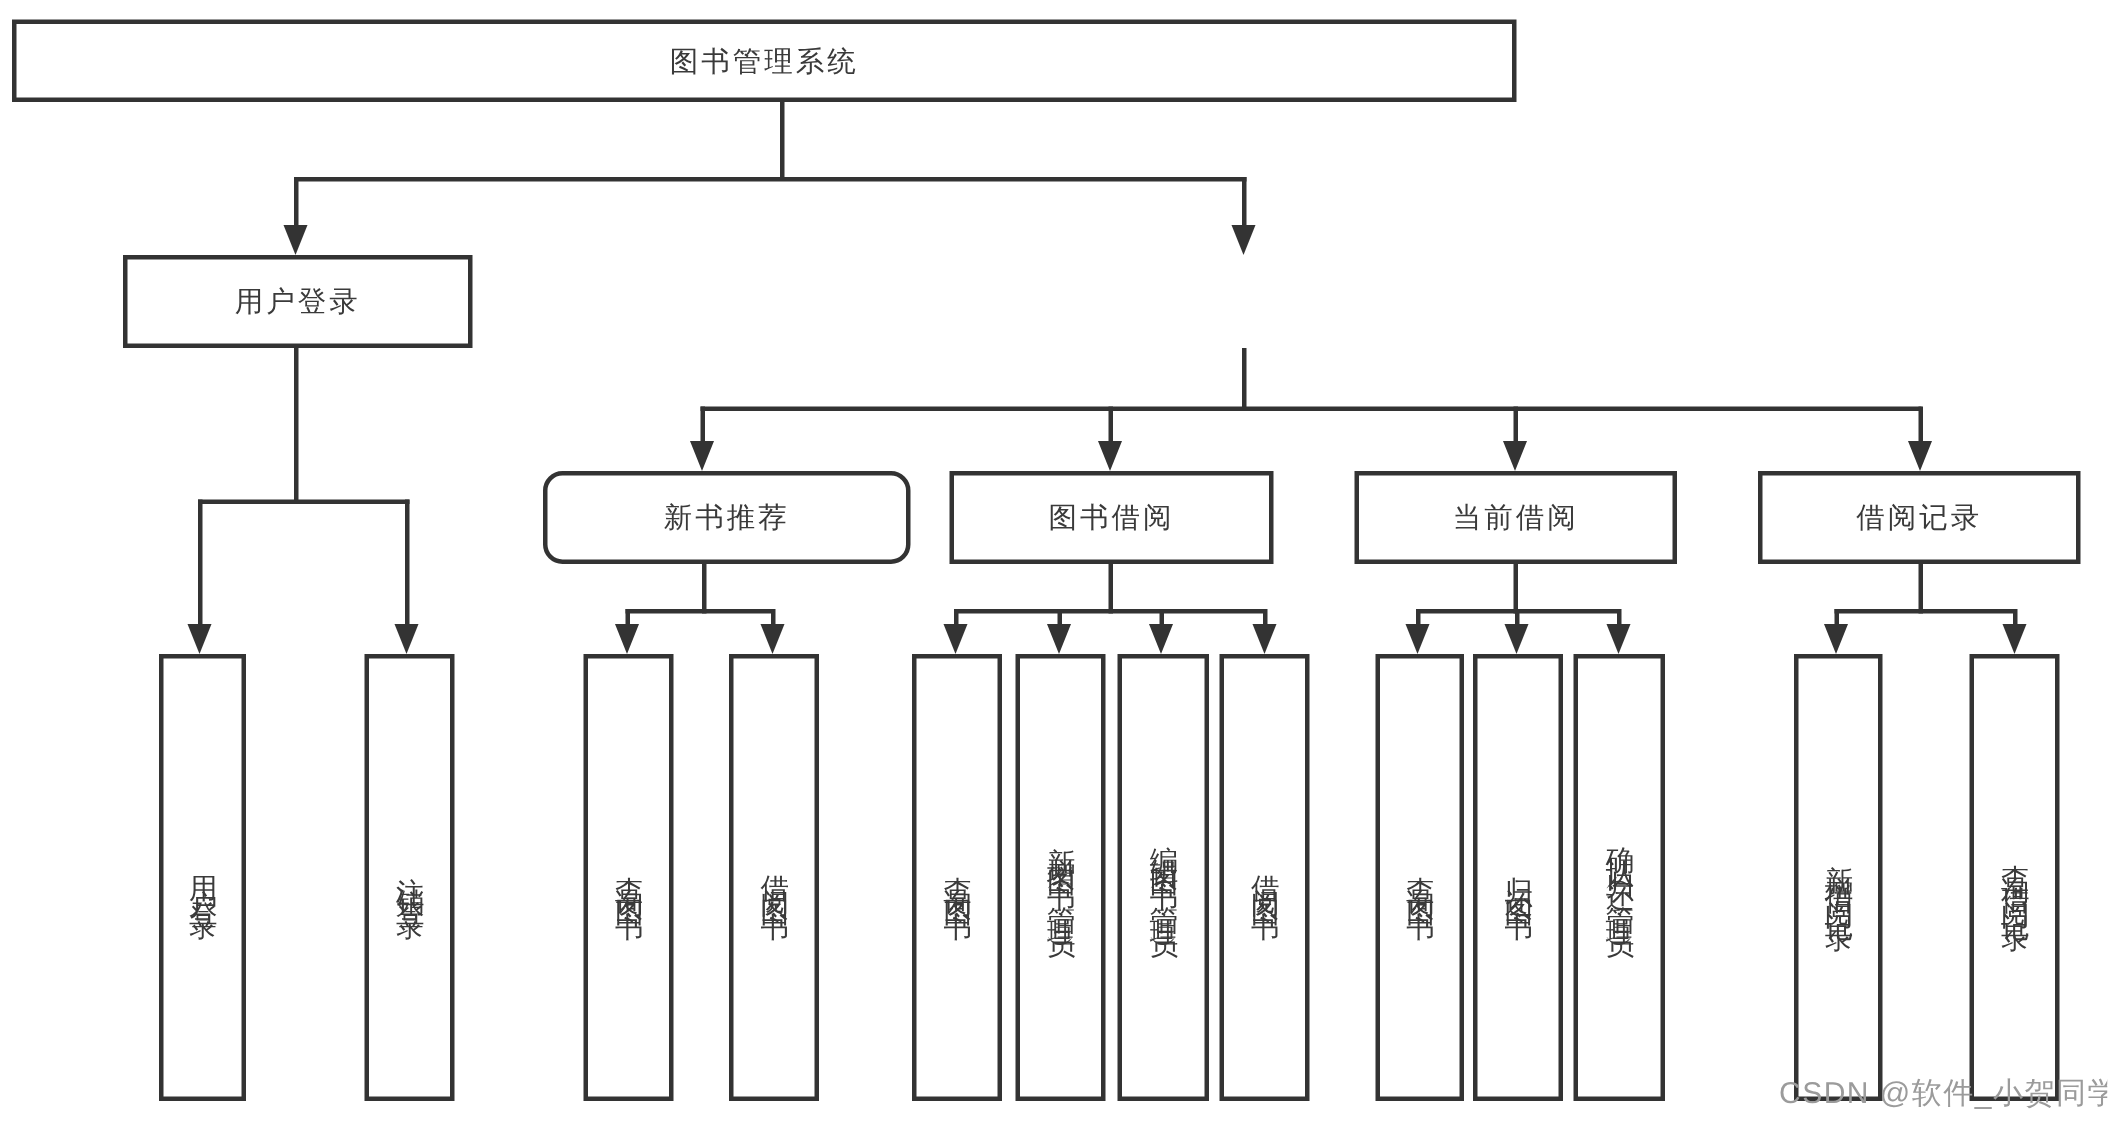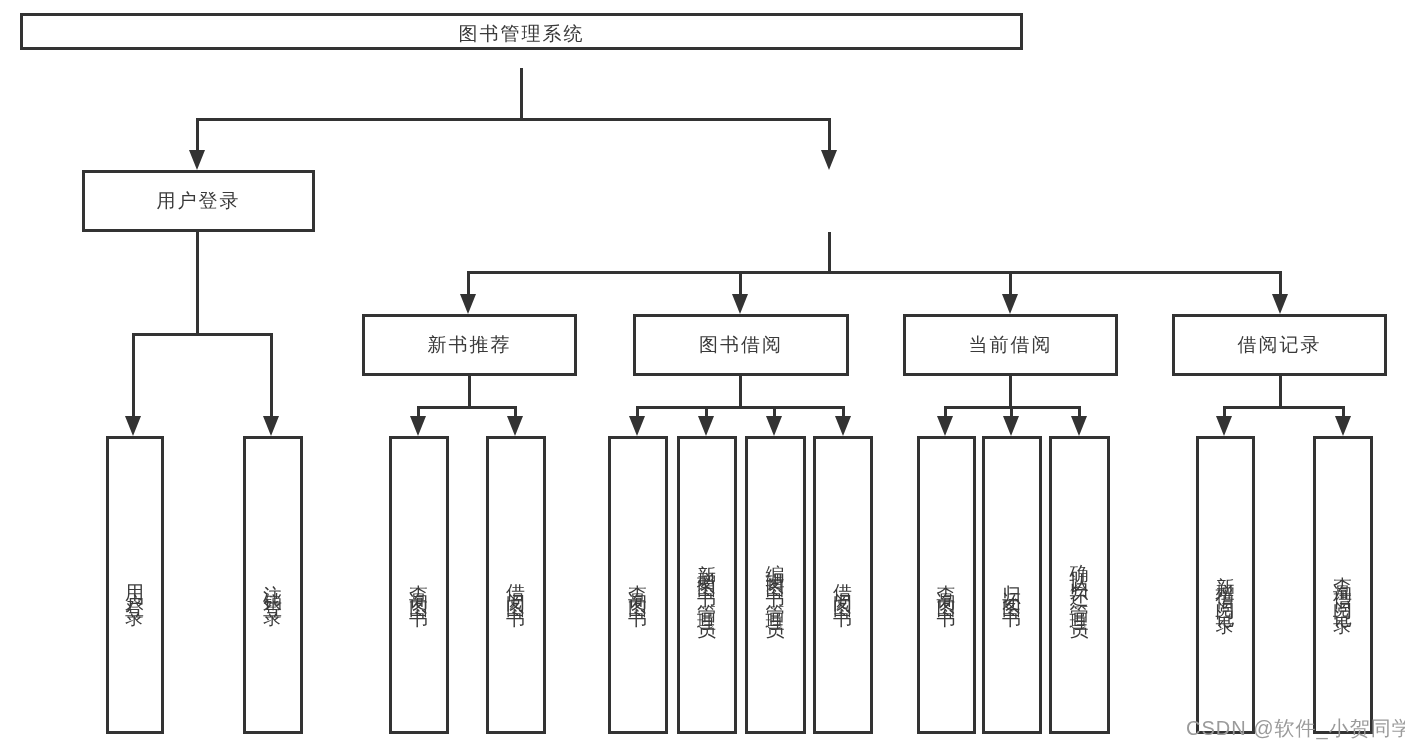--- a/index.html
+++ b/index.html
@@ -30,21 +30,21 @@
   .watermark{
     position:absolute;left:1186px;top:715px;z-index:5;
     color:#9b9b9b;font-size:20px;letter-spacing:1px;white-space:nowrap;
   }
 </style>
 </head>
 <body>
 
 <div id="stage">
 
-  <div class="node" style="left:20px;top:13px;width:1003px;height:37px;align-items:flex-end;">
+  <div class="node" style="left:8px;top:13px;width:1003px;height:55px;">
     <span>图书管理系统</span>
   </div>
 
   <div class="vl" style="left:520px;top:68px;height:50px;"></div>
   <div class="hl" style="left:196px;top:118px;width:635px;"></div>
   <div class="vl" style="left:196px;top:118px;height:34px;"></div>
   <div class="arrow" style="left:189px;top:150px;"></div>
   <div class="vl" style="left:828px;top:118px;height:34px;"></div>
   <div class="arrow" style="left:821px;top:150px;"></div>
 
@@ -63,21 +63,21 @@
   <div class="hl" style="left:467px;top:271px;width:814px;"></div>
   <div class="vl" style="left:467px;top:271px;height:24px;"></div>
   <div class="arrow" style="left:460px;top:294px;"></div>
   <div class="vl" style="left:739px;top:271px;height:24px;"></div>
   <div class="arrow" style="left:732px;top:294px;"></div>
   <div class="vl" style="left:1009px;top:271px;height:24px;"></div>
   <div class="arrow" style="left:1002px;top:294px;"></div>
   <div class="vl" style="left:1279px;top:271px;height:24px;"></div>
   <div class="arrow" style="left:1272px;top:294px;"></div>
 
-  <div class="node" style="left:362px;top:314px;width:215px;height:62px;">
+  <div class="node" style="left:362px;top:314px;width:245px;height:62px;border-radius:13px;">
     <span>新书推荐</span>
   </div>
   <div class="node" style="left:903px;top:314px;width:215px;height:62px;">
     <span>当前借阅</span>
   </div>
   <div class="node" style="left:633px;top:314px;width:216px;height:62px;">
     <span>图书借阅</span>
   </div>
   <div class="node" style="left:1172px;top:314px;width:215px;height:62px;">
     <span>借阅记录</span>

